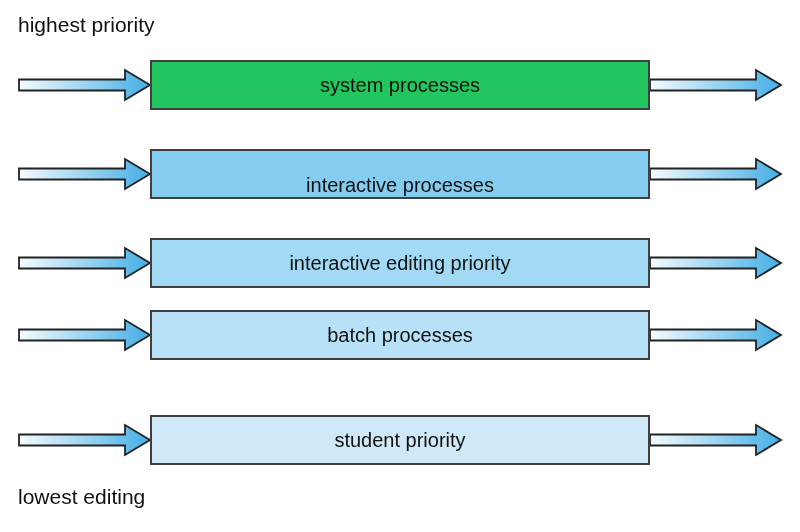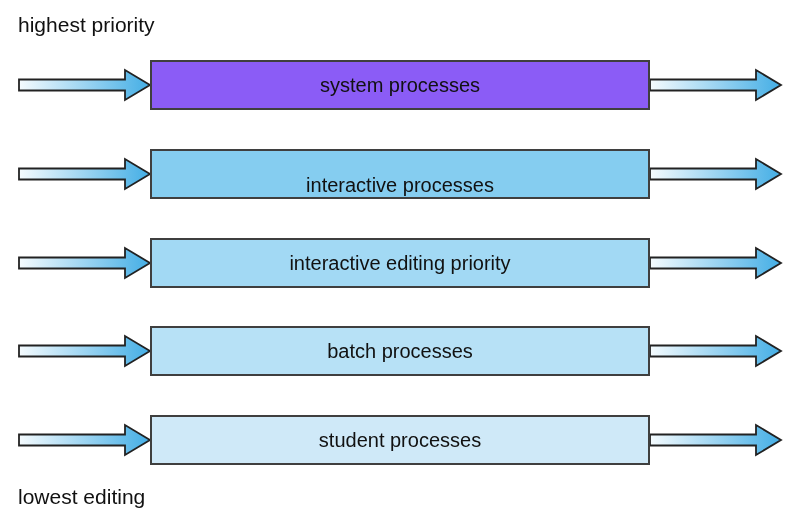--- a/index.html
+++ b/index.html
@@ -67,21 +67,21 @@
       </linearGradient>
     </defs>
   </svg>
 
   <div class="priority-label top">highest priority</div>
 
   <div class="row" style="top:60px">
     <svg class="arrow in" width="134" height="36" viewBox="0 0 134 36">
       <polygon points="1,12.5 107,12.5 107,3 132,18 107,33 107,23.5 1,23.5" fill="url(#arrowGrad)" stroke="#222222" stroke-width="1.8"></polygon>
     </svg>
-    <div class="qbox" style="background-color: #8b5cf6; border-color: rgb(63, 63, 63);">
+    <div class="qbox" style="background-color: #22c55e; border-color: rgb(63, 63, 63);">
       <span class="qlabel">system processes</span>
     </div>
     <svg class="arrow out" width="134" height="36" viewBox="0 0 134 36">
       <polygon points="1,12.5 107,12.5 107,3 132,18 107,33 107,23.5 1,23.5" fill="url(#arrowGrad)" stroke="#222222" stroke-width="1.8"></polygon>
     </svg>
   </div>
 
   <div class="row" style="top:149px">
     <svg class="arrow in" width="134" height="36" viewBox="0 0 134 36">
       <polygon points="1,12.5 107,12.5 107,3 132,18 107,33 107,23.5 1,23.5" fill="url(#arrowGrad)" stroke="#222222" stroke-width="1.8"></polygon>
@@ -99,38 +99,38 @@
       <polygon points="1,12.5 107,12.5 107,3 132,18 107,33 107,23.5 1,23.5" fill="url(#arrowGrad)" stroke="#222222" stroke-width="1.8"></polygon>
     </svg>
     <div class="qbox" style="background-color: rgb(162, 217, 244); border-color: rgb(63, 63, 63);">
       <span class="qlabel">interactive editing priority</span>
     </div>
     <svg class="arrow out" width="134" height="36" viewBox="0 0 134 36">
       <polygon points="1,12.5 107,12.5 107,3 132,18 107,33 107,23.5 1,23.5" fill="url(#arrowGrad)" stroke="#222222" stroke-width="1.8"></polygon>
     </svg>
   </div>
 
-  <div class="row" style="top:326px">
+  <div class="row" style="top:310px">
     <svg class="arrow in" width="134" height="36" viewBox="0 0 134 36">
       <polygon points="1,12.5 107,12.5 107,3 132,18 107,33 107,23.5 1,23.5" fill="url(#arrowGrad)" stroke="#222222" stroke-width="1.8"></polygon>
     </svg>
     <div class="qbox" style="background-color: rgb(183, 225, 246); border-color: rgb(63, 63, 63);">
       <span class="qlabel">batch processes</span>
     </div>
     <svg class="arrow out" width="134" height="36" viewBox="0 0 134 36">
       <polygon points="1,12.5 107,12.5 107,3 132,18 107,33 107,23.5 1,23.5" fill="url(#arrowGrad)" stroke="#222222" stroke-width="1.8"></polygon>
     </svg>
   </div>
 
   <div class="row" style="top:415px">
     <svg class="arrow in" width="134" height="36" viewBox="0 0 134 36">
       <polygon points="1,12.5 107,12.5 107,3 132,18 107,33 107,23.5 1,23.5" fill="url(#arrowGrad)" stroke="#222222" stroke-width="1.8"></polygon>
     </svg>
     <div class="qbox" style="background-color: rgb(207, 233, 248); border-color: rgb(63, 63, 63);">
-      <span class="qlabel">student processes</span>
+      <span class="qlabel">student priority</span>
     </div>
     <svg class="arrow out" width="134" height="36" viewBox="0 0 134 36">
       <polygon points="1,12.5 107,12.5 107,3 132,18 107,33 107,23.5 1,23.5" fill="url(#arrowGrad)" stroke="#222222" stroke-width="1.8"></polygon>
     </svg>
   </div>
 
   <div class="priority-label bottom">lowest editing</div>
 
 </div>
 

